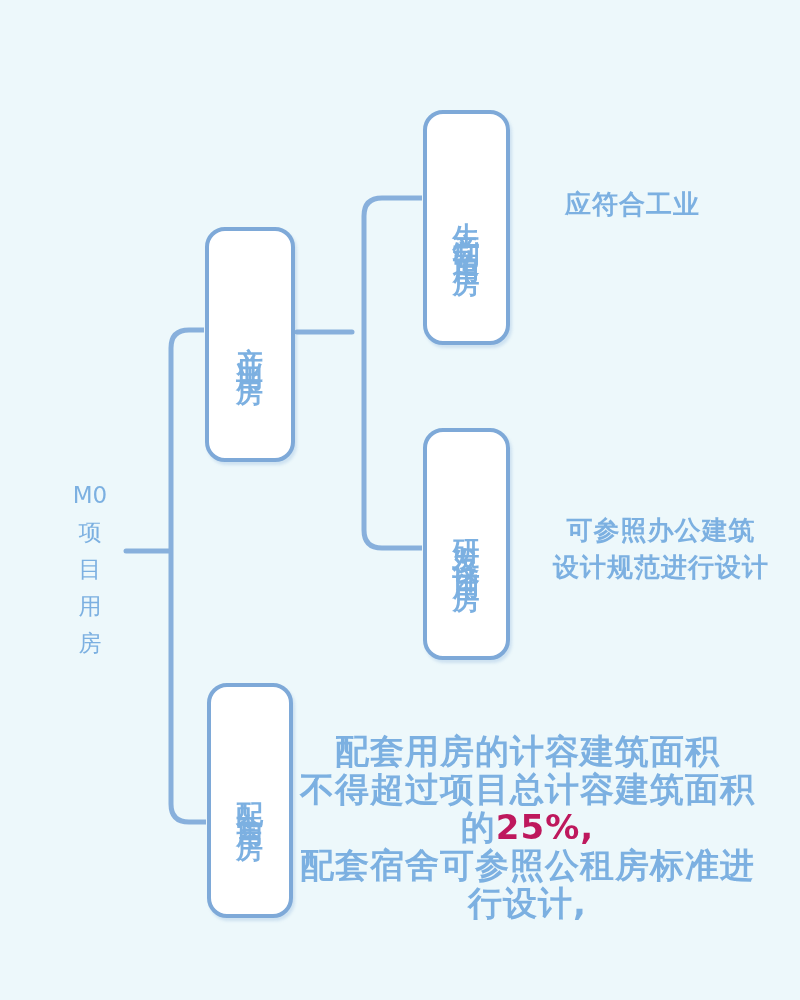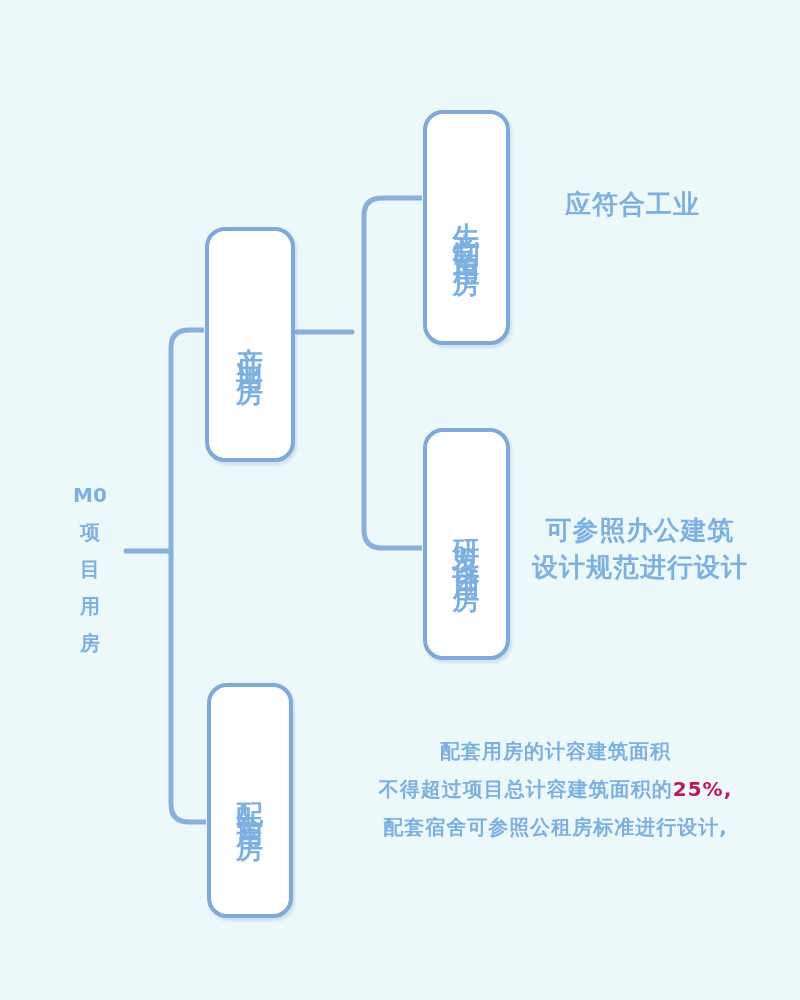--- a/index.html
+++ b/index.html
@@ -46,50 +46,49 @@
   .vlabel.six {
     letter-spacing: 9px;
   }
   #root-label {
     position: absolute;
     left: 55px;
     top: 477px;
     width: 70px;
     text-align: center;
     color: #7cb0e1;
-    font-weight: bold;
-    font-size: 20px;
+    font-weight: normal;
+    font-size: 23px;
     line-height: 37px;
   }
   .note {
     position: absolute;
     text-align: center;
     color: #7cb0e1;
     font-weight: bold;
     font-size: 26px;
     line-height: 37px;
     letter-spacing: 1px;
   }
   #note-production {
     left: 525px;
     top: 186px;
     width: 215px;
   }
   #note-rnd {
-    left: 515px;
+    left: 536px;
     top: 512px;
     width: 250px;
   }
   #note-supporting {
     left: 295px;
     top: 732px;
     width: 465px;
-    font-size: 20px;
+    font-size: 34px;
     line-height: 38px;
-    padding-left: 28px;
   }
   .dark {
     color: #be185d;
   }
 </style>
 </head>
 <body>
 
 <div id="canvas">
 

